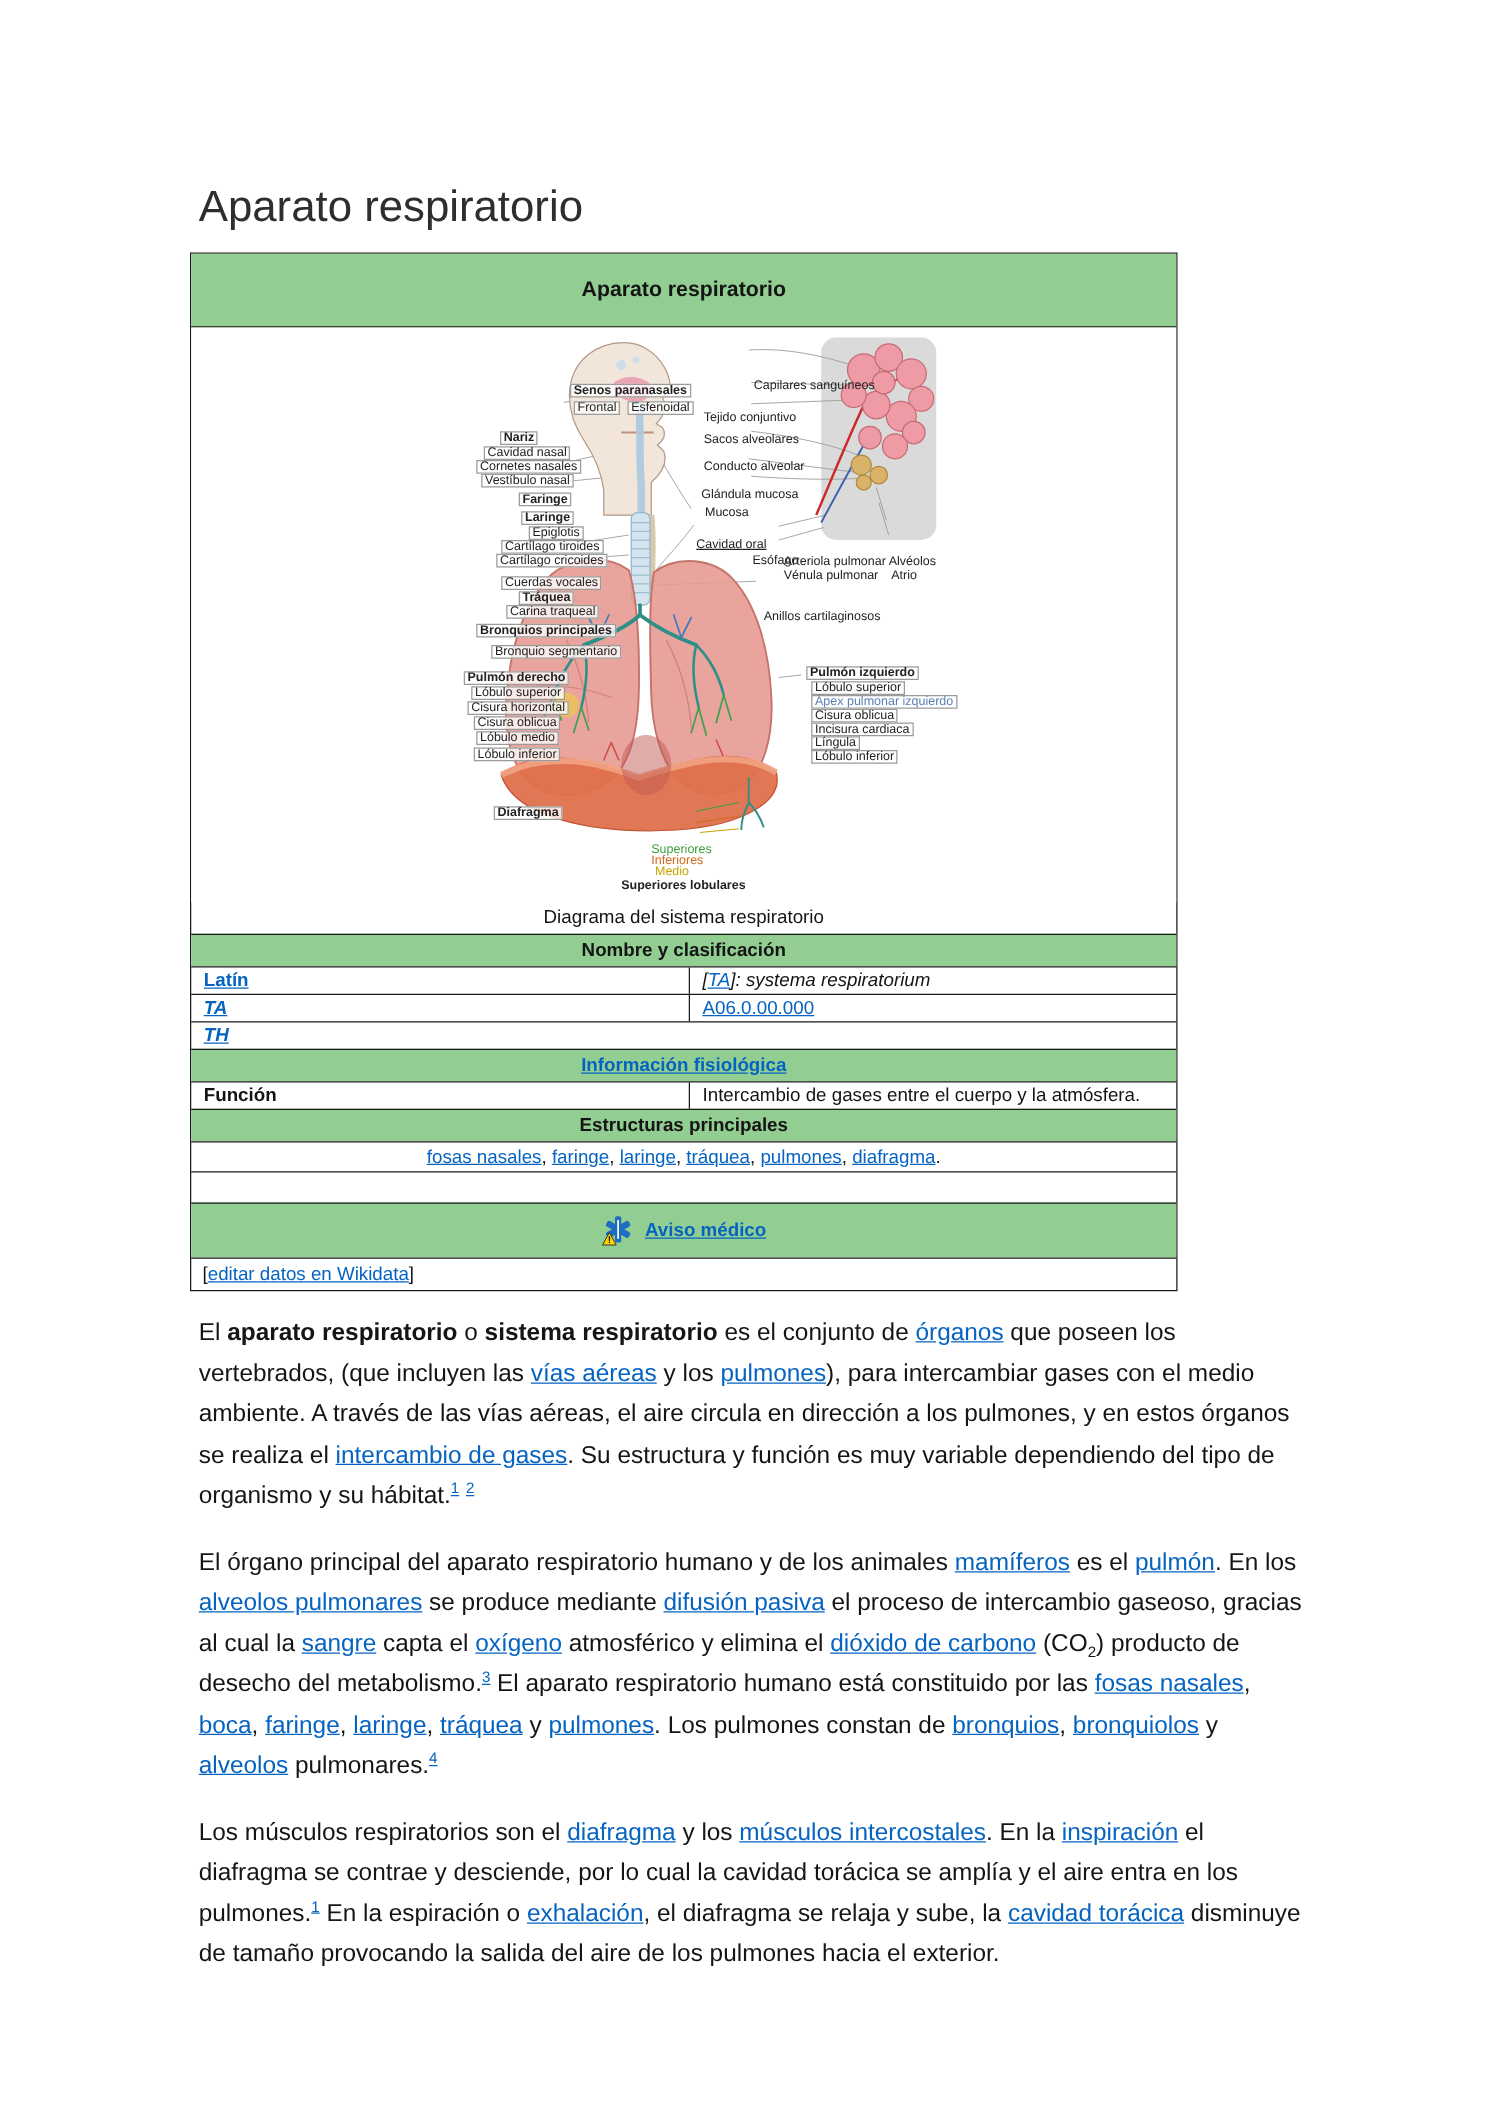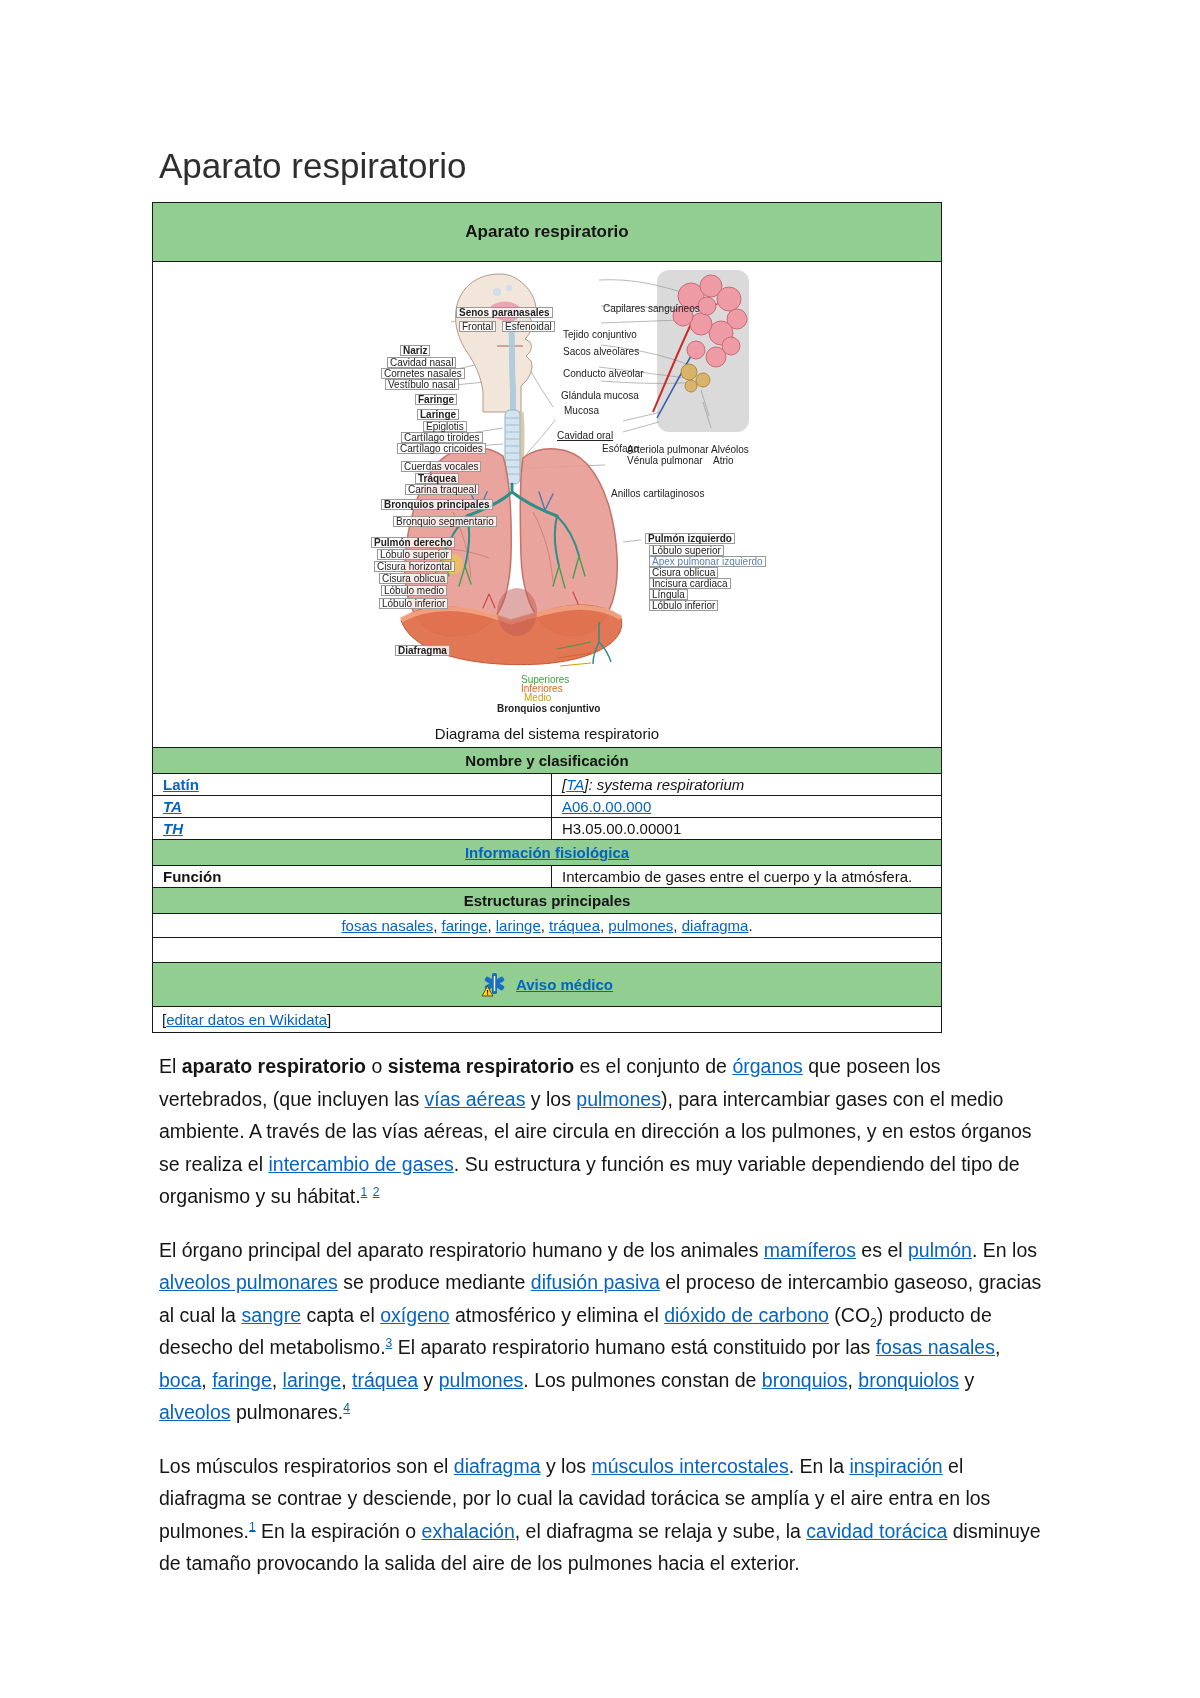--- a/index.html
+++ b/index.html
@@ -189,41 +189,40 @@
           <span class="dlabel boxed bd" style="left: 492px; top: 243px;">Pulmón izquierdo</span>
           <span class="dlabel boxed" style="left: 496px; top: 255px;">Lóbulo superior</span>
           <span class="dlabel boxed" style="left: 496px; top: 266px; color: rgb(91, 127, 181);">Ápex pulmonar izquierdo</span>
           <span class="dlabel boxed" style="left: 496px; top: 277px;">Cisura oblicua</span>
           <span class="dlabel boxed" style="left: 496px; top: 288px;">Incisura cardiaca</span>
           <span class="dlabel boxed" style="left: 496px; top: 299px;">Língula</span>
           <span class="dlabel boxed" style="left: 496px; top: 310px;">Lóbulo inferior</span>
           <span class="dlabel" style="left: 368px; top: 385px; color: rgb(63, 158, 63);">Superiores</span>
           <span class="dlabel" style="left: 368px; top: 394px; color: rgb(210, 105, 30);">Inferiores</span>
           <span class="dlabel" style="left: 371px; top: 403px; color: rgb(200, 164, 0);">Medio</span>
-          <span class="dlabel bd" style="left: 344px; top: 414px;">Bronquios conjuntivo</span>
+          <span class="dlabel bd" style="left: 344px; top: 414px;">Superiores lobulares</span>
         </div>
     </div>
 
     <div class="caption">Diagrama del sistema respiratorio</div>
 
     <div class="sec green">Nombre y clasificación</div>
 
     <div class="row">
       <div class="cl"><a href="#" class="lnk bd">Latín</a></div>
       <div class="cr"><span class="it">[</span><a href="#" class="lnk it">TA</a><span class="it">]: </span><span class="it">systema respiratorium</span></div>
     </div>
 
     <div class="row">
       <div class="cl"><a href="#" class="lnk bd it">TA</a></div>
       <div class="cr"><a href="#" class="lnk">A06.0.00.000</a></div>
     </div>
 
     <div class="row">
       <div class="cl"><a href="#" class="lnk bd it">TH</a></div>
-      <div class="cr"><span>H3.05.00.0.00001</span></div>
     </div>
 
     <div class="sec green"><a href="#" class="lnk bd">Información fisiológica</a></div>
 
     <div class="row">
       <div class="cl bd">Función</div>
       <div class="cr">Intercambio de gases entre el cuerpo y la atmósfera.</div>
     </div>
 
     <div class="sec green">Estructuras principales</div>

